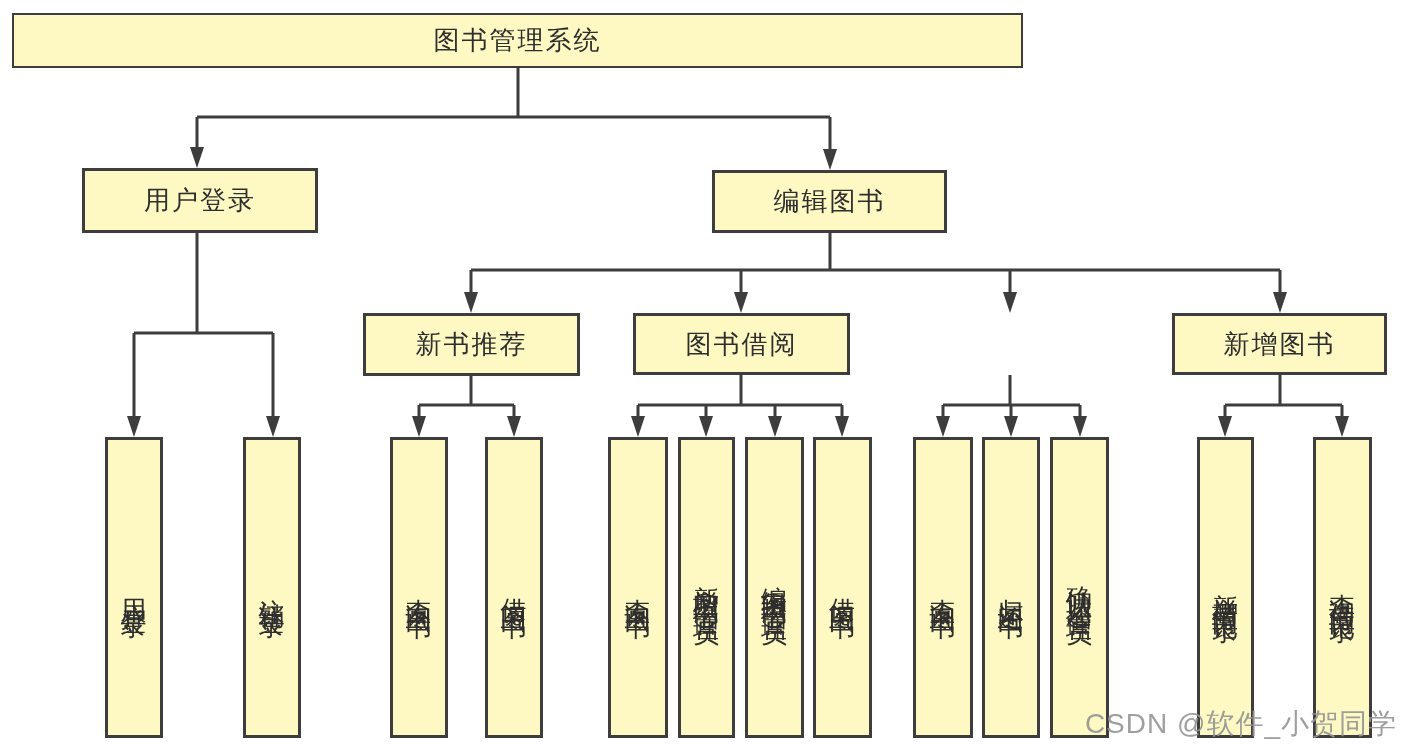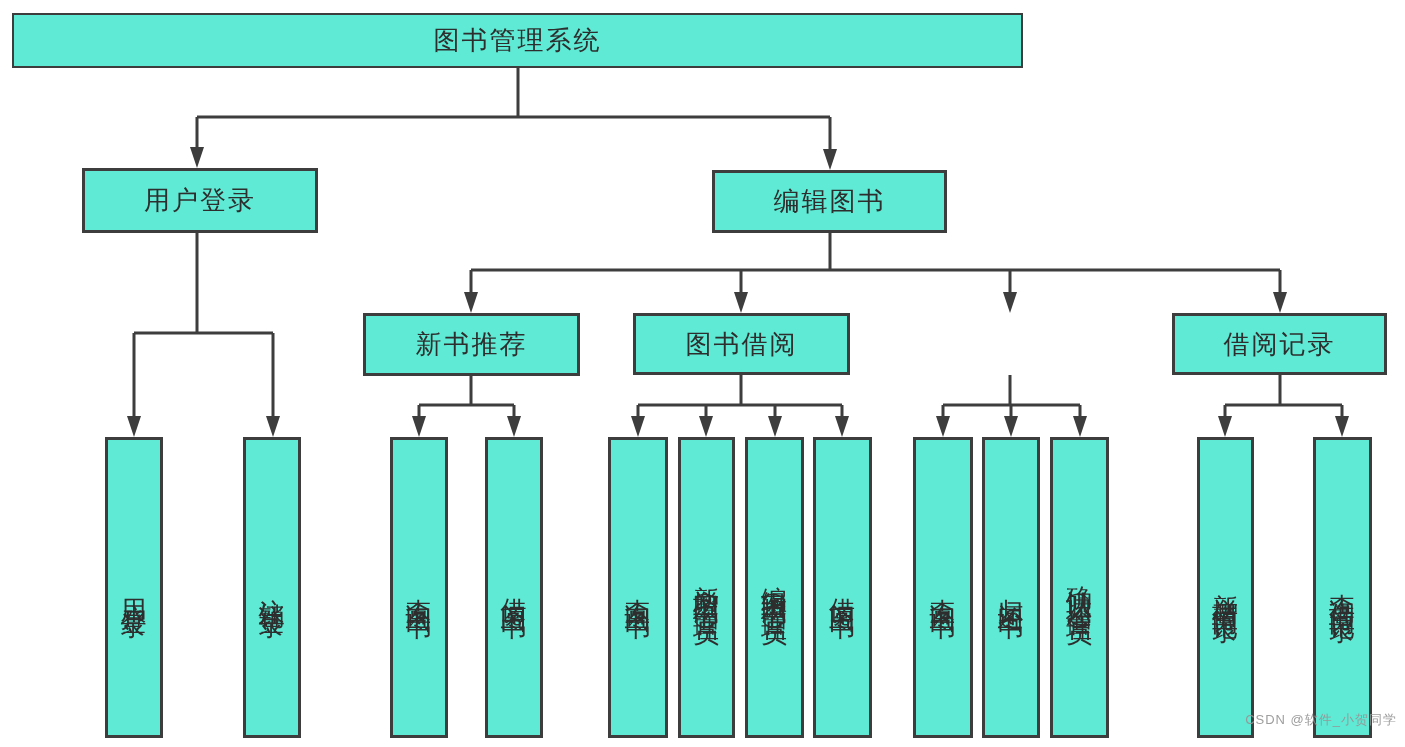--- a/index.html
+++ b/index.html
@@ -7,44 +7,44 @@
     position:relative;
     width:1405px;height:747px;
     background:#ffffff;
     font-family:"Liberation Sans", sans-serif;
     overflow:hidden;
   }
   #wires{position:absolute;left:0;top:0;z-index:1;}
   .node{
     position:absolute;
     box-sizing:border-box;
-    background:#5eead4;
+    background:#fef9c3;
     border:3px solid #3d3d3d;
     display:flex;align-items:center;justify-content:center;
     z-index:2;
     color:#2e2e2e;
   }
   .node.root{border-width:2px;}
   .node span{
     font-size:26px;
     letter-spacing:2px;
     white-space:nowrap;
     color:#2e2e2e;
   }
   .node.leaf span{
     writing-mode:vertical-rl;
     text-orientation:mixed;
     letter-spacing:5px;
     line-height:1;
   }
   #watermark{
     position:absolute;
-    right:8px;bottom:18px;
+    right:8px;bottom:4px;
     z-index:3;
-    font-size:13px;
+    font-size:28px;
     color:rgba(150,150,150,0.92);
     letter-spacing:1px;
     white-space:nowrap;
   }
 </style>
 </head>
 <body>
 
 <div id="stage">
 
@@ -99,21 +99,21 @@
     <span>编辑图书</span>
   </div>
 
   <div class="node" style="left:363px;top:313px;width:217px;height:63px">
     <span>新书推荐</span>
   </div>
   <div class="node" style="left:633px;top:313px;width:217px;height:62px">
     <span>图书借阅</span>
   </div>
   <div class="node" style="left:1172px;top:313px;width:215px;height:62px">
-    <span>借阅记录</span>
+    <span>新增图书</span>
   </div>
 
   <div class="node leaf" style="left:105px;top:437px;width:58px;height:301px">
     <span>用户登录</span>
   </div>
   <div class="node leaf" style="left:243px;top:437px;width:58px;height:301px">
     <span>注销登录</span>
   </div>
 
   <div class="node leaf" style="left:390px;top:437px;width:58px;height:301px">

